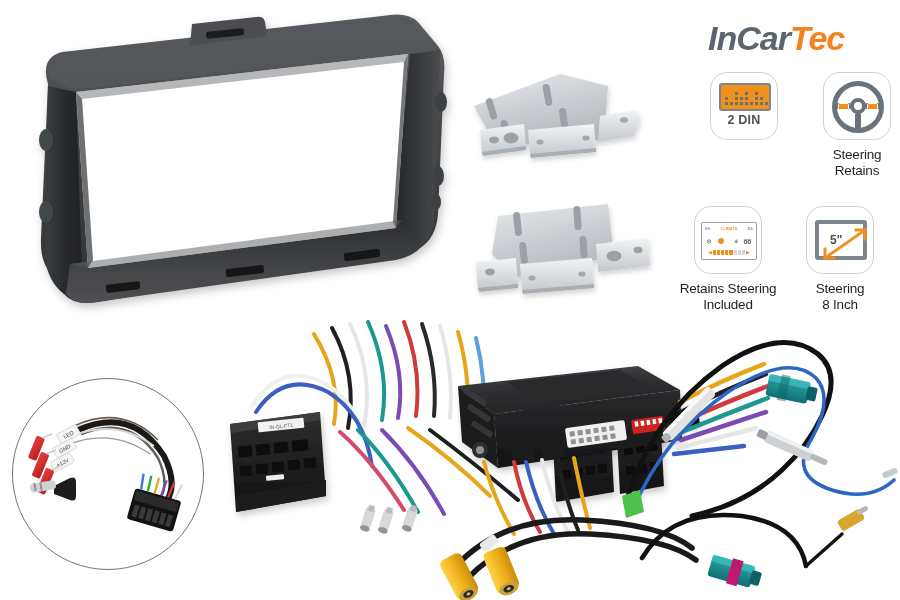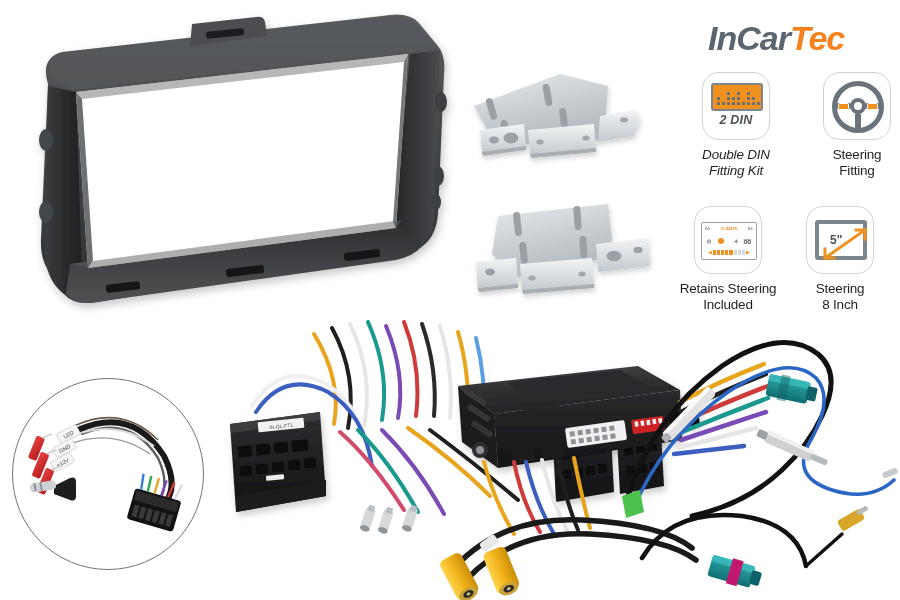--- a/index.html
+++ b/index.html
@@ -11,21 +11,21 @@
   
   .logo{position:absolute;left:708px;top:16px;width:200px;height:44px;
         font-style:italic;font-weight:bold;font-size:34px;letter-spacing:-1px;
         text-align:left;line-height:44px;white-space:nowrap;}
   .logo .dark{color:#5a6570;}
   .logo .orange{color:#f5821f;}
 
   
   .features{position:absolute;left:676px;top:72px;width:216px;height:262px;}
   .feat{position:absolute;width:104px;text-align:center;}
-  .feat.f0{left:8px;top:0px;font-style:italic;}
+  .feat.f0{left:16px;top:0px;}
   .feat.f1{left:129px;top:0px;}
   .feat.f2{left:0px;top:134px;}
   .feat.f3{left:112px;top:134px;}
   .featbox{width:68px;height:68px;margin:0 auto;border:1.6px solid #cfd3d6;
            border-radius:17px;background:#fff;position:relative;box-sizing:border-box;}
   .featlabel{margin-top:7px;font-size:13.5px;line-height:15.5px;color:#231f20;
              font-weight:400;letter-spacing:-0.2px;}
 
   
   .din-screen{position:absolute;left:8px;top:10px;width:52px;height:28px;
@@ -597,41 +597,37 @@
             <i style="left:30px;top:12px"></i>
               <i style="left:30px;top:7px"></i>
               <i style="left:30px;top:2px"></i>
             <i style="left:35px;top:12px"></i>
               <i style="left:35px;top:7px"></i>
             <i style="left:40px;top:12px"></i>
           </div>
         </div>
         <div class="din-text">2 DIN</div>
       </div>
-      <div class="featlabel">
-        <span>Double DIN</span><br>
-        <span>Fitting Kit</span>
-      </div>
     </div>
 
     <div class="feat f1">
       <div class="featbox">
         <div class="sw">
           <div class="sw-rim"></div>
           <div class="sw-spoke sw-sp-l"></div>
           <div class="sw-spoke sw-sp-r"></div>
           <div class="sw-spoke sw-sp-b"></div>
           <div class="sw-hub"></div>
           <div class="sw-btn l"></div>
           <div class="sw-btn r"></div>
         </div>
       </div>
       <div class="featlabel">
         <span>Steering</span><br>
-        <span>Fitting</span>
+        <span>Retains</span>
       </div>
     </div>
 
     <div class="feat f2">
       <div class="featbox">
         <div class="cl">
           <div class="cl-top">
             <span class="t l">Dfr</span>
             <span class="t c">CLIMATE</span>
             <span class="t r">Dfr</span>

